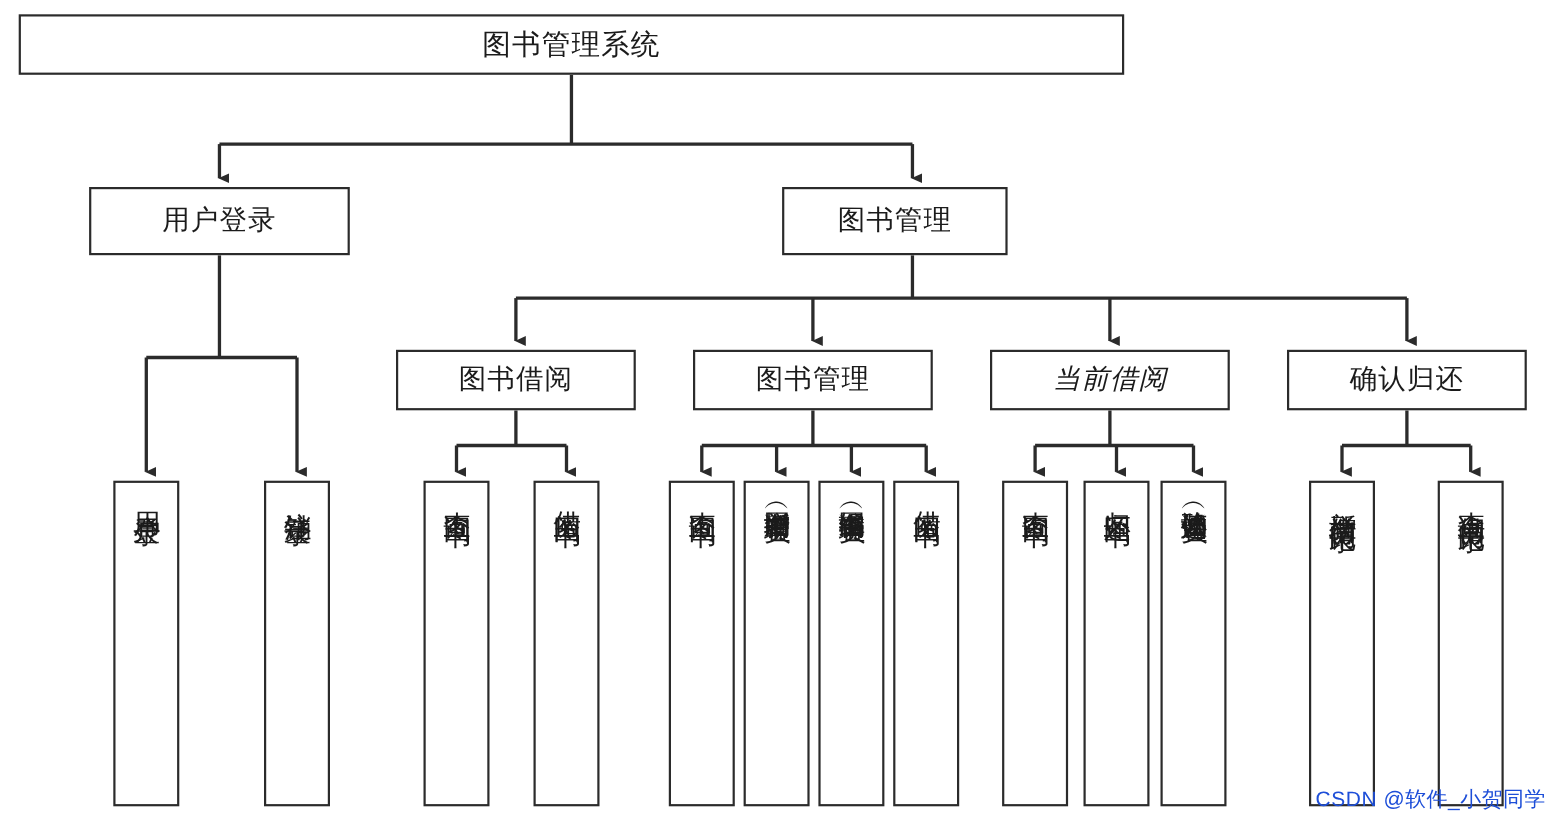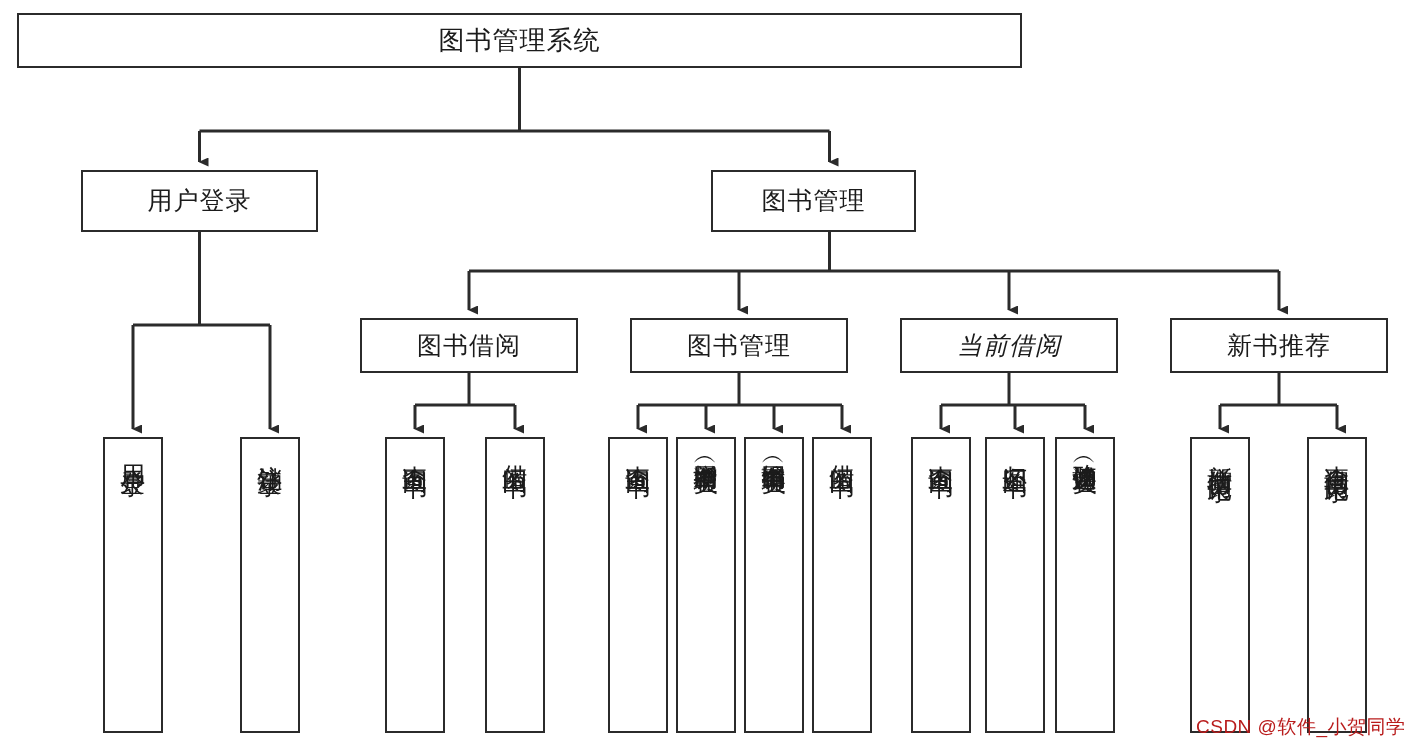--- a/index.html
+++ b/index.html
@@ -68,21 +68,21 @@
   }
   .node.vert.tall-text .label {
     font-size: 24px;
     letter-spacing: 1px;
   }
   #watermark {
     position: absolute;
     left: 1196px;
     top: 714px;
     font-size: 19px;
-    color: #b91c1c;
+    color: #1d4ed8;
     white-space: nowrap;
     letter-spacing: 0.5px;
     font-family: "Liberation Sans", "DejaVu Sans", sans-serif;
   }
 </style>
 </head>
 <body>
 
 <div id="diagram-root">
 
@@ -158,21 +158,21 @@
 
   <div class="node horiz" style="left:630px; top:318px; width:218px; height:55px;">
     <span class="label">图书管理</span>
   </div>
 
   <div class="node horiz" style="left:900px; top:318px; width:218px; height:55px;font-style:italic;">
     <span class="label">当前借阅</span>
   </div>
 
   <div class="node horiz" style="left:1170px; top:318px; width:218px; height:55px;">
-    <span class="label">新书推荐</span>
+    <span class="label">确认归还</span>
   </div>
 
   <div class="node vert" style="left:103px; top:437px; width:60px; height:296px;">
     <span class="label">用户登录</span>
   </div>
 
   <div class="node vert" style="left:240px; top:437px; width:60px; height:296px;">
     <span class="label">注销登录</span>
   </div>
 

